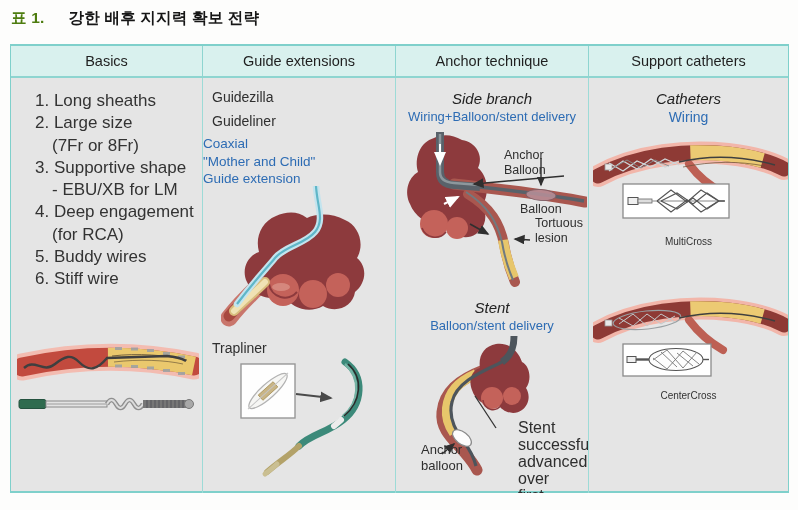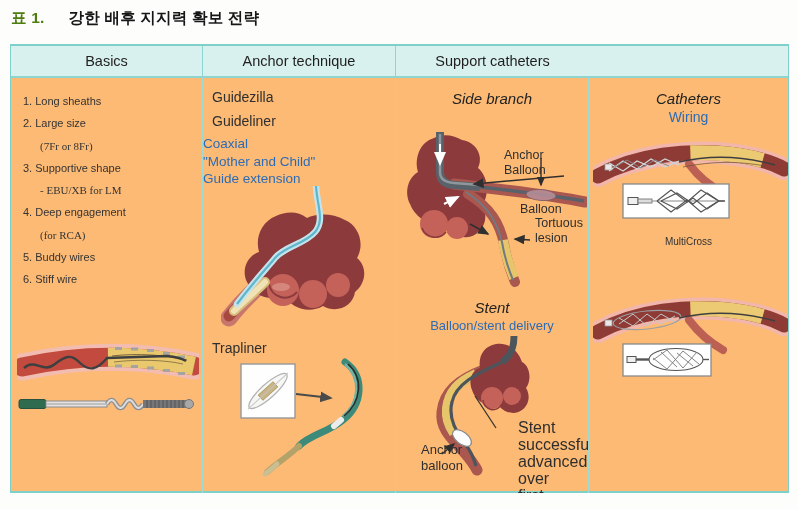--- a/index.html
+++ b/index.html
@@ -9,34 +9,34 @@
     font-family:"Liberation Sans","DejaVu Sans",sans-serif;
     color:#3a3a3a;
   }
   .title{position:absolute;left:11px;top:8px;font-size:15.5px;font-weight:bold;letter-spacing:.2px;}
   .title .tag{color:#4d7c0f;margin-right:24px;}
   .title .txt{color:#161616;}
 
   .table{
     position:absolute;left:10px;top:44px;width:779px;height:449px;
     border:2px solid #7fd0cb;border-left-width:1px;border-right-width:1px;
-    background:#fdba74;box-sizing:border-box;
+    background:#e5e5e5;box-sizing:border-box;
   }
   .thead{display:grid;grid-template-columns:192px 193px 193px 1fr;height:30px;
     background:#d9f1ee;border-bottom:2px solid #8ed5d0;}
   .th{display:flex;align-items:center;justify-content:center;
     border-right:1.5px solid #8ed5d0;font-size:14.5px;color:#1f1f1f;}
   .th:last-child{border-right:none;}
   .tbody{display:grid;grid-template-columns:192px 193px 193px 1fr;height:415px;}
   .td{position:relative;border-right:1.5px solid #9ddbd7;overflow:hidden;}
   .td:last-child{border-right:none;}
 
-  .list{position:absolute;left:12px;top:12px;font-size:11px;line-height:22.3px;color:#333;}
+  .list{position:absolute;left:24px;top:12px;font-size:17px;line-height:22.3px;color:#333;}
   .list div{white-space:nowrap;}
-  .list .ind{padding-left:17px;font-family:Liberation Serif, serif;}
+  .list .ind{padding-left:17px;}
 
   .t14{position:absolute;font-size:14px;color:#2f2f2f;}
   .cap{position:absolute;left:0;width:100%;color:#2d6cb4;
        font-size:13.5px;line-height:17.5px;white-space:pre-line;}
   .sec-title{position:absolute;left:0;width:100%;text-align:center;font-size:15px;color:#222;font-style:italic;}
   .sec-sub{position:absolute;left:0;width:100%;text-align:center;font-size:13px;color:#2d6cb4;}
   .lbl{position:absolute;font-size:12.5px;color:#2e2e2e;line-height:1.2;white-space:pre-line;}
   .lbl.small{font-size:16px;line-height:17px;margin-left:20px;}
   .dev-label{position:absolute;left:0;width:100%;text-align:center;font-size:10px;color:#333;}
   svg{position:absolute;display:block;}
@@ -44,20 +44,21 @@
 </head>
 <body>
 
 <div class="title">
   <span class="tag">표 1.</span><span class="txt">강한 배후 지지력 확보 전략</span>
 </div>
 
 <div class="table">
   <div class="thead">
     <div class="th">Basics</div>
+    <div class="th">Guide extensions</div>
     <div class="th">Anchor technique</div>
     <div class="th">Support catheters</div>
   </div>
 
   <div class="tbody">
 
     <div class="td">
       <div class="list">
         <div>1. Long sheaths</div>
         <div>2. Large size</div>
@@ -157,20 +158,21 @@
         <path d="M112,8 C128,22 127,46 110,60" stroke="#74b3a4" stroke-width="2.5" fill="none"></path>
         <path d="M115,8 C131,22 128,46 111,60" stroke="#2b2b2b" stroke-width="1.6" fill="none"></path>
         <line x1="108" y1="64" x2="101" y2="70" stroke="#ececec" stroke-width="6" stroke-linecap="round"></line>
         <path d="M66,90 C57,99 48,104 34,116" stroke="#b3a269" stroke-width="6" fill="none" stroke-linecap="round"></path>
         <path d="M44,108 C40,112 37,114 32,118" stroke="#cabf92" stroke-width="5" fill="none" stroke-linecap="round"></path>
       </svg>
     </div>
 
     <div class="td">
       <div class="sec-title" style="top:12px">Side branch</div>
+      <div class="sec-sub" style="top:31px">Wiring+Balloon/stent delivery</div>
 
       <svg style="left:0;top:54px" width="191" height="166" viewBox="0 0 191 166">
         <defs>
           <marker id="ahb" markerWidth="8" markerHeight="8" refX="6" refY="3" orient="auto">
             <path d="M0,0 L7,3 L0,6 Z" fill="#2f2f2f"></path>
           </marker>
           <marker id="ahw" markerWidth="8" markerHeight="8" refX="6" refY="3" orient="auto">
             <path d="M0,0 L7,3 L0,6 Z" fill="#ffffff"></path>
           </marker>
         </defs>
@@ -293,16 +295,17 @@
             <line x1="74" y1="58" x2="90" y2="76"></line>
           <line x1="90" y1="76" x2="104" y2="60"></line>
             <line x1="60" y1="66" x2="74" y2="77"></line>
           <line x1="74" y1="77" x2="90" y2="59"></line>
             <line x1="90" y1="59" x2="106" y2="72"></line>
           <line x1="68" y1="60" x2="84" y2="75"></line>
             <line x1="84" y1="61" x2="100" y2="74"></line>
         </g>
         <line x1="110" y1="67.5" x2="116" y2="67.5" stroke="#555" stroke-width="1.4"></line>
       </svg>
+      <div class="dev-label" style="top:312px">CenterCross</div>
     </div>
 
   </div>
 </div>
 
 </body></html>

